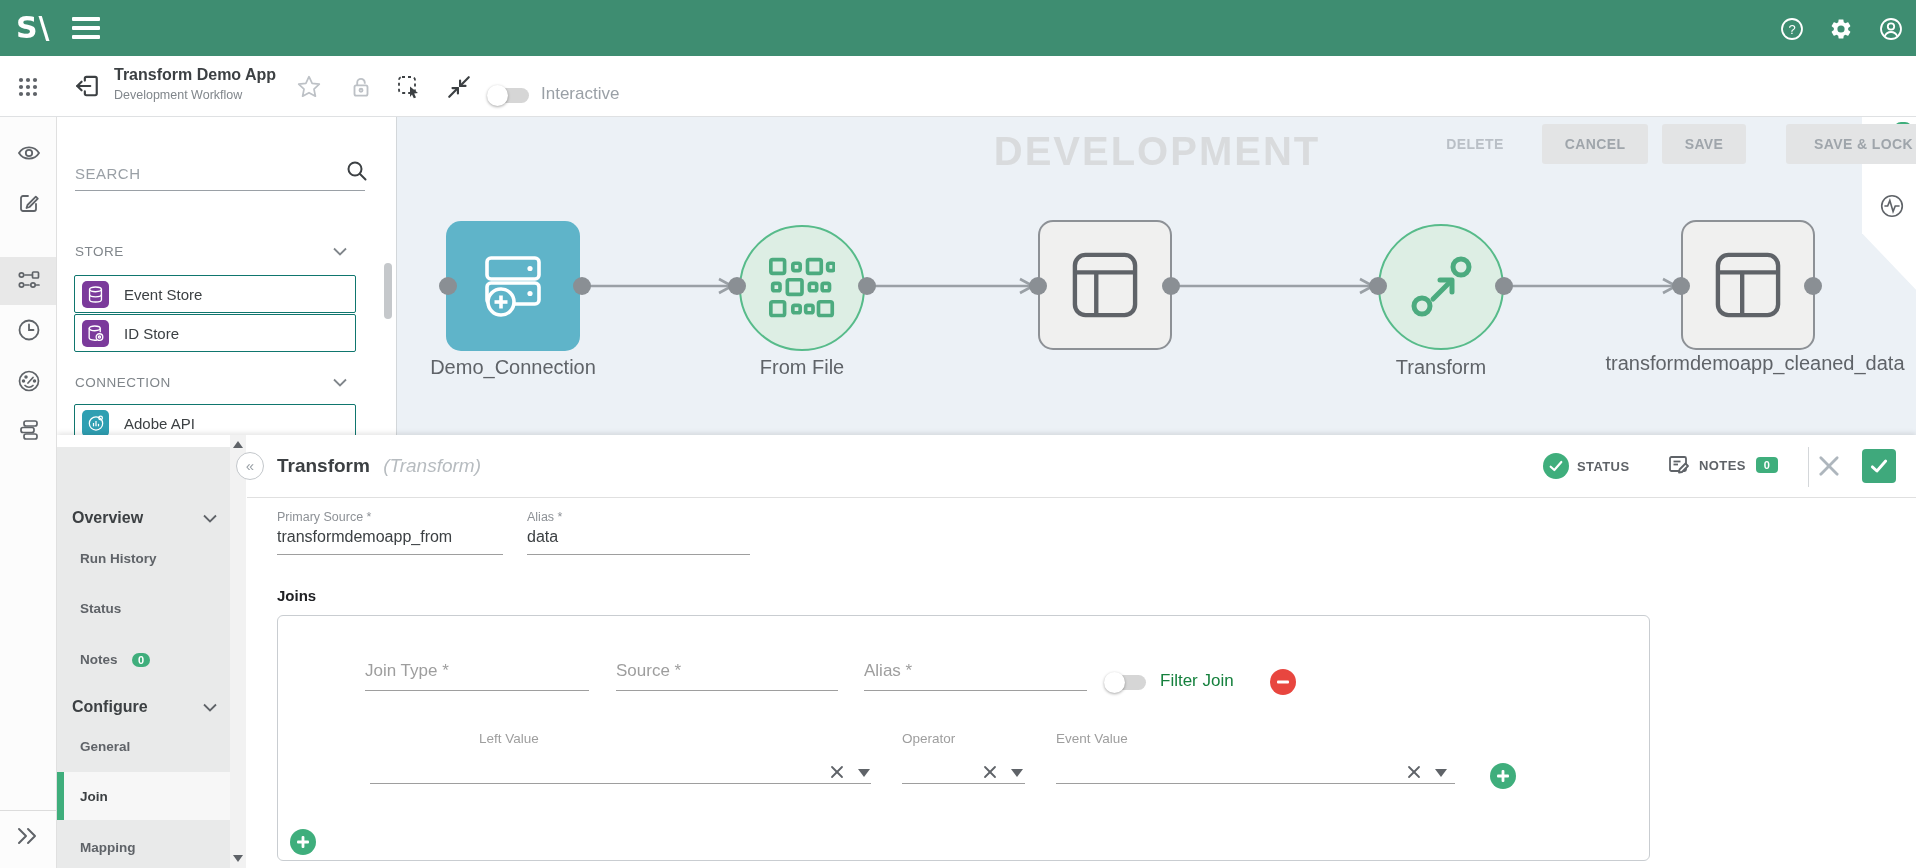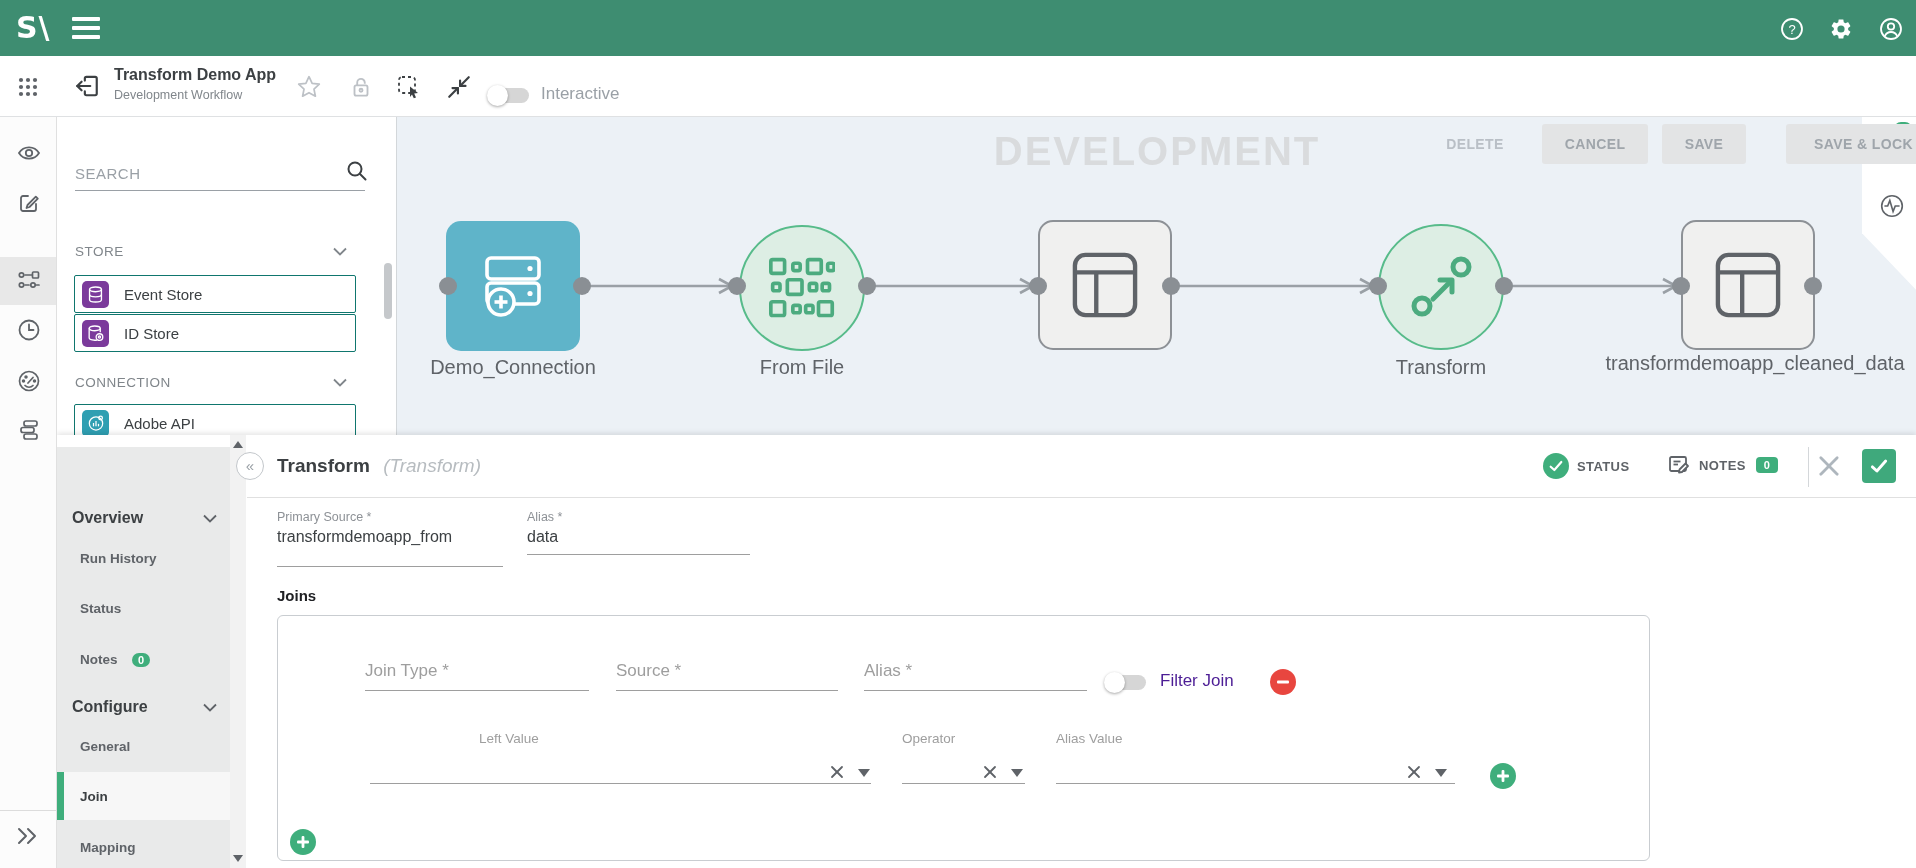--- a/index.html
+++ b/index.html
@@ -439,33 +439,33 @@
         <line x1="19" y1="5" x2="5" y2="19"></line>
     </svg>
     <div class="confirm-btn">
       <svg width="20" height="20" viewBox="0 0 24 24" fill="none" stroke="#fff" stroke-width="3.4" stroke-linecap="round" stroke-linejoin="round">
           <polyline points="4,13 9.5,18 20,6"></polyline>
         </svg>
     </div>
     <div class="panel-hdr-div"></div>
 
     <div class="fld-label" style="left:220px;top:75px">Primary Source *</div>
-    <input class="uinput" style="left: 220px; top: 93px; width: 226px; font-size: 16px; padding-bottom: 20px;" value="transformdemoapp_from">
+    <input class="uinput" style="left: 220px; top: 93px; width: 226px; font-size: 16px; padding-bottom: 8px;" value="transformdemoapp_from">
     <div class="fld-label" style="left:470px;top:75px">Alias *</div>
     <input class="uinput" style="left: 470px; top: 93px; width: 223px; font-size: 16px; padding-bottom: 8px;" value="data">
 
     <div class="joins-title">Joins</div>
     <div class="joins-box">
       <input class="uinput" style="left: 338px; top: 45px; width: 222px; font-size: 17px; padding-bottom: 9px;" placeholder="Source *">
       <input class="uinput" style="left: 87px; top: 45px; width: 224px; font-size: 17px; padding-bottom: 9px;" placeholder="Join Type *">
       <input class="uinput" style="left: 586px; top: 45px; width: 223px; font-size: 17px; padding-bottom: 9px;" placeholder="Alias *">
       <div class="toggle" style="left:828px;top:59px">
           <div class="knob"></div>
         </div>
-      <div class="abs" style="left:882px;top:55px;font-size:17px;color:#4c1d95">Filter Join</div>
+      <div class="abs" style="left:882px;top:55px;font-size:17px;color:#15803d">Filter Join</div>
       <div class="round-btn red" style="left:992px;top:53px">
         <svg width="14" height="14" viewBox="0 0 14 14">
             <rect x="1" y="5.6" width="12" height="2.8" rx="1" fill="#fff"></rect>
           </svg>
       </div>
 
       <div class="ghost-lbl" style="left:201px;top:115px">Left Value</div>
       <div class="fline" style="left:92px;top:167px;width:501px"></div>
       <svg class="clr-x" style="left:552px;top:149px" viewBox="0 0 14 14" fill="none" stroke="currentColor" stroke-width="1.8" stroke-linecap="round">
           <line x1="2" y1="2" x2="12" y2="12"></line>
@@ -478,21 +478,21 @@
       <div class="ghost-lbl" style="left:624px;top:115px">Operator</div>
       <div class="fline" style="left:624px;top:167px;width:123px"></div>
       <svg class="clr-x" style="left:705px;top:149px" viewBox="0 0 14 14" fill="none" stroke="currentColor" stroke-width="1.8" stroke-linecap="round">
           <line x1="2" y1="2" x2="12" y2="12"></line>
           <line x1="12" y1="2" x2="2" y2="12"></line>
         </svg>
       <svg class="dd-caret" style="left:733px;top:153px" viewBox="0 0 12 8" fill="currentColor">
           <polygon points="0,0 12,0 6,8"></polygon>
         </svg>
 
-      <div class="ghost-lbl" style="left:778px;top:115px">Alias Value</div>
+      <div class="ghost-lbl" style="left:778px;top:115px">Event Value</div>
       <div class="fline" style="left:778px;top:167px;width:399px"></div>
       <svg class="clr-x" style="left:1129px;top:149px" viewBox="0 0 14 14" fill="none" stroke="currentColor" stroke-width="1.8" stroke-linecap="round">
           <line x1="2" y1="2" x2="12" y2="12"></line>
           <line x1="12" y1="2" x2="2" y2="12"></line>
         </svg>
       <svg class="dd-caret" style="left:1157px;top:153px" viewBox="0 0 12 8" fill="currentColor">
           <polygon points="0,0 12,0 6,8"></polygon>
         </svg>
 
       <div class="round-btn green" style="left:1212px;top:147px">

